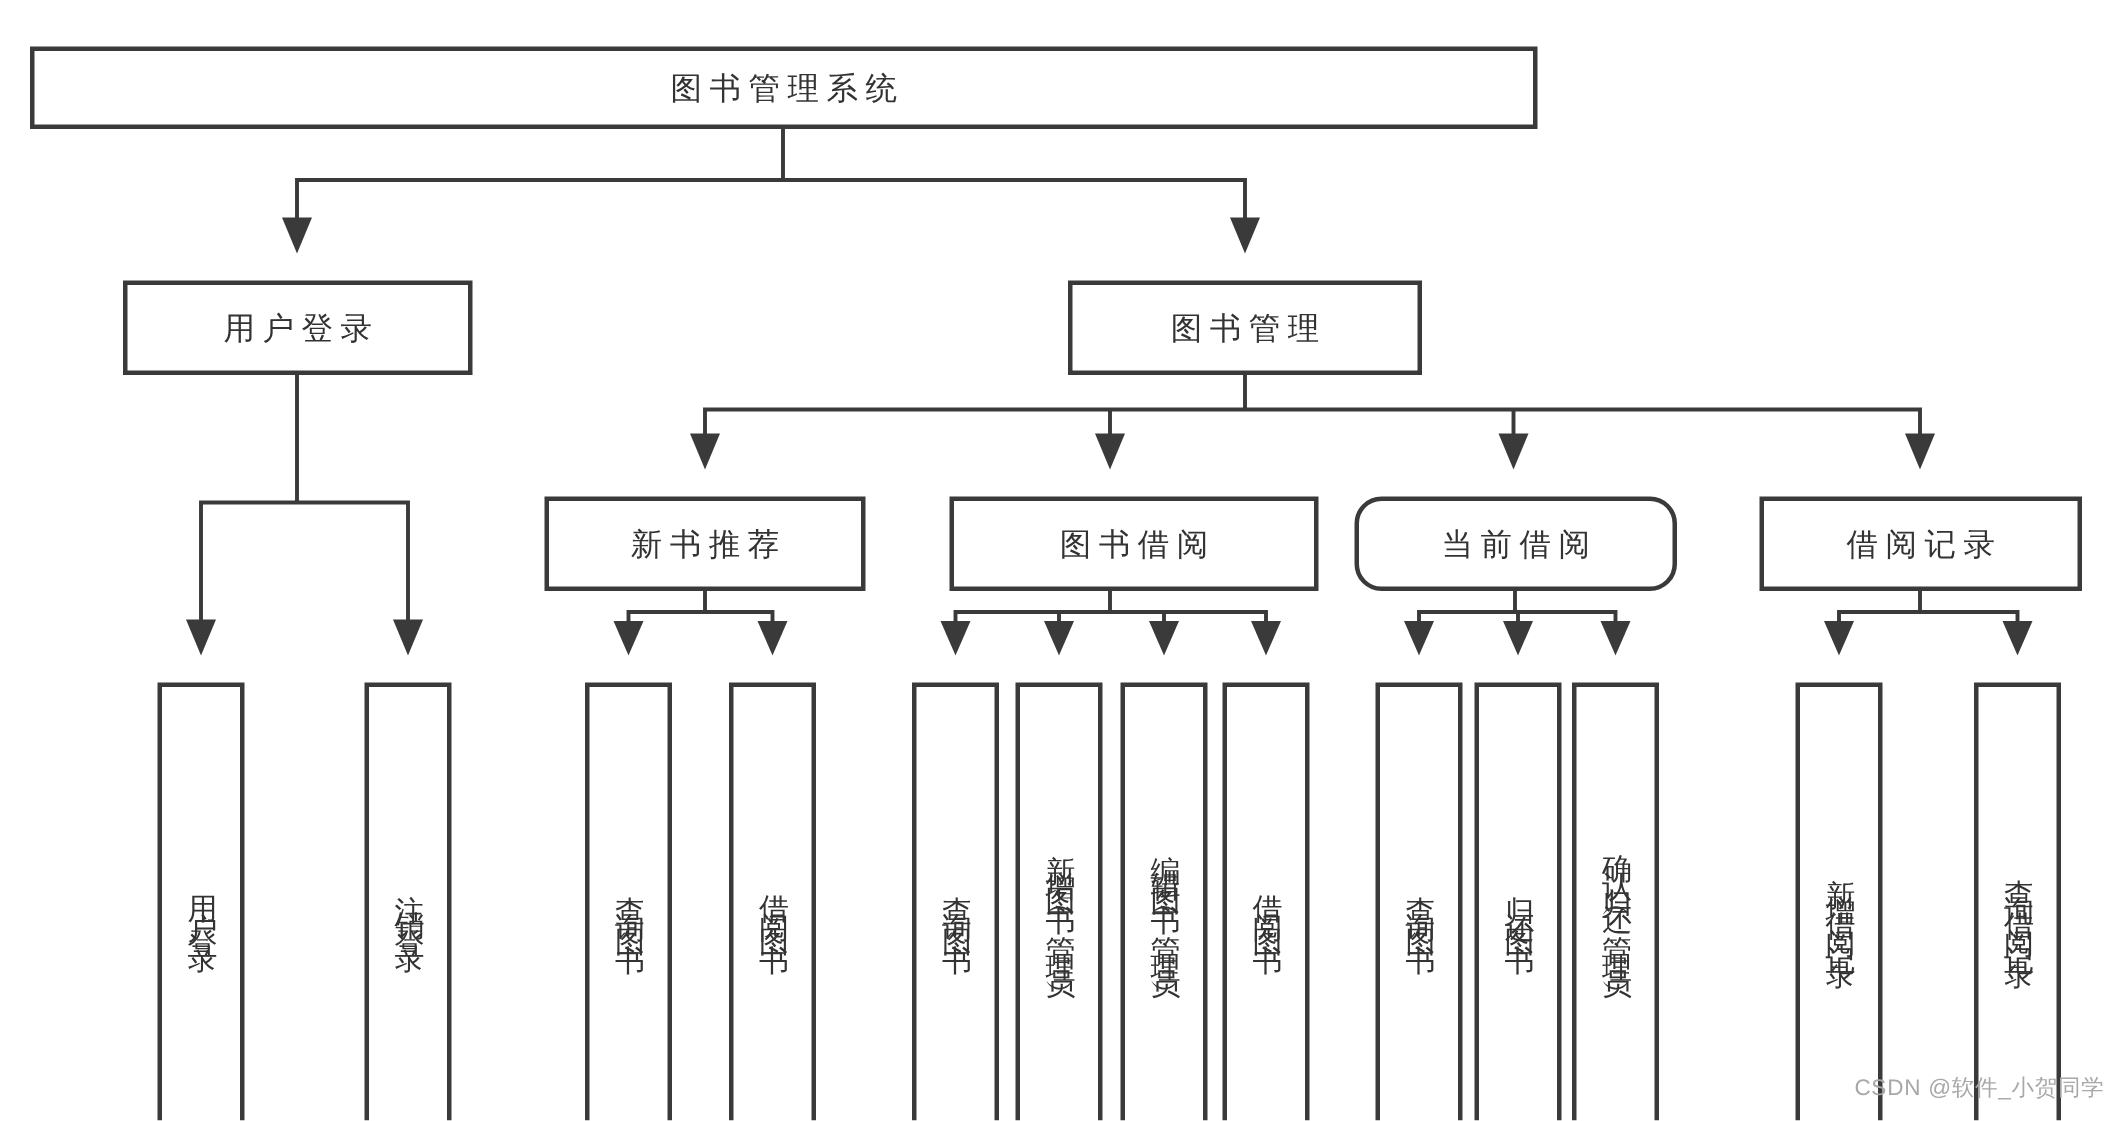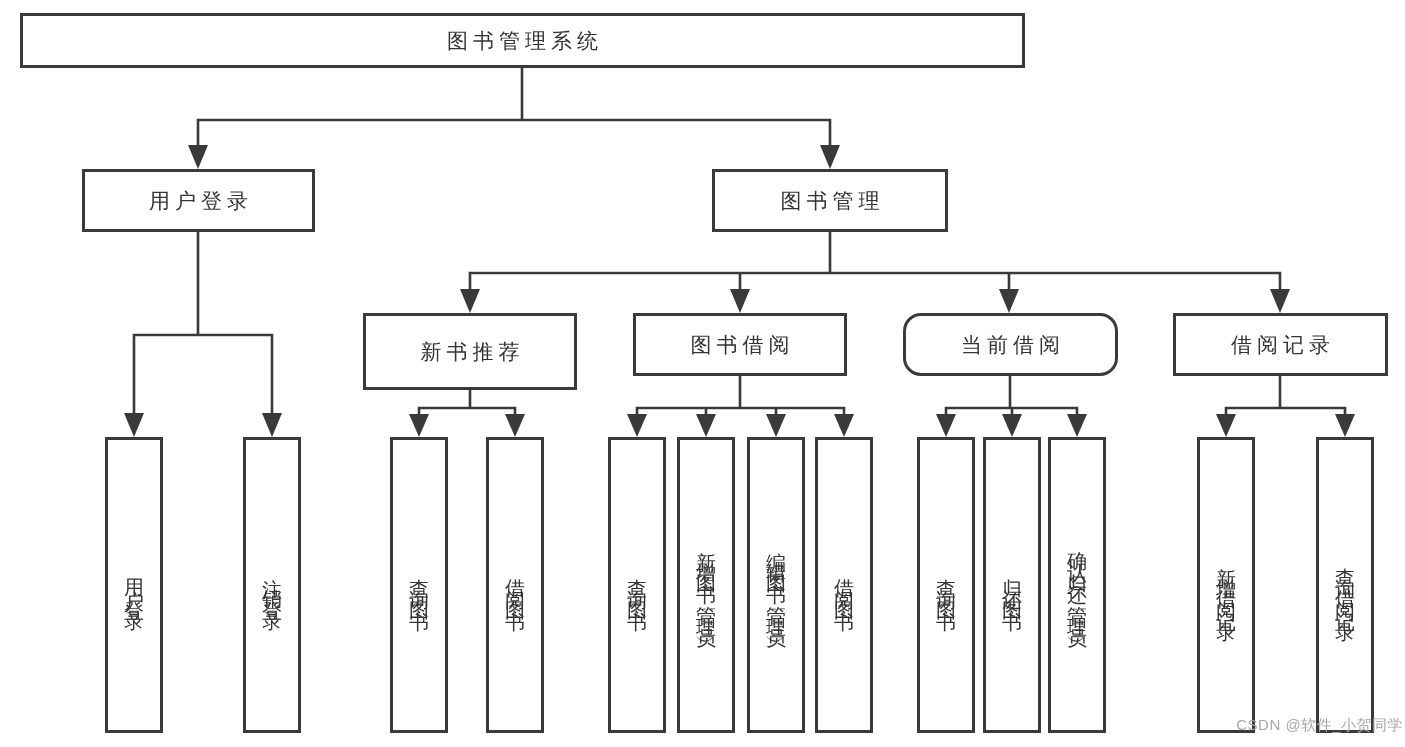--- a/index.html
+++ b/index.html
@@ -8,40 +8,41 @@
     background:var(--background,#ffffff);
     font-family:"Liberation Sans","DejaVu Sans",sans-serif;
     color:var(--text,#333333);
   }
   .box{
     position:absolute;box-sizing:border-box;
     border:3px solid var(--line,#3a3a3a);
     background:var(--box_bg,#ffffff);
     display:flex;align-items:center;justify-content:center;
     z-index:2;
+    margin-top:18px;
   }
   .hlabel{font-size:21px;letter-spacing:5px;white-space:nowrap;text-indent:5px;}
   .vlabel{
     writing-mode:vertical-rl;text-orientation:mixed;
     font-size:20px;letter-spacing:11px;line-height:1.15;white-space:nowrap;
   }
   #connector-svg{position:absolute;left:0;top:0;z-index:1;}
   #connector-svg path{stroke:var(--line,#3a3a3a);stroke-width:2.6;fill:none;}
   #connector-svg polygon{fill:var(--line,#3a3a3a);}
   .watermark{
     position:absolute;right:2px;bottom:12px;z-index:6;
     font-size:15px;letter-spacing:0.5px;white-space:nowrap;
     color:var(--watermark,#a8a8aa);
   }
   
   #n-root   {left:20px;  top:13px;  width:1005px;height:55px;}
   #n-user   {left:82px;  top:169px; width:233px; height:63px;}
   #n-mgmt   {left:712px; top:169px; width:236px; height:63px;justify-content:center;}
-  #n-newrec {left:363px; top:313px; width:214px; height:77px;}
-  #n-borrow {left:633px; top:313px; width:214px; height:63px;}
+  #n-newrec {left:363px; top:313px; width:214px; height:63px;}
+  #n-borrow {left:633px; top:313px; width:246px; height:63px;}
   #n-current{left:903px; top:313px; width:215px; height:63px;border-radius:18px;}
   #n-records{left:1173px;top:313px; width:215px; height:63px;}
   .leaf{top:437px;width:58px;height:296px;}
   #lf-user-login {left:105px;}
   #lf-logout     {left:243px;}
   #lf-q1         {left:390px;}
   #lf-b1         {left:486px;}
   #lf-q2         {left:608px;}
   #lf-add        {left:677px;}
   #lf-edit       {left:747px;}

